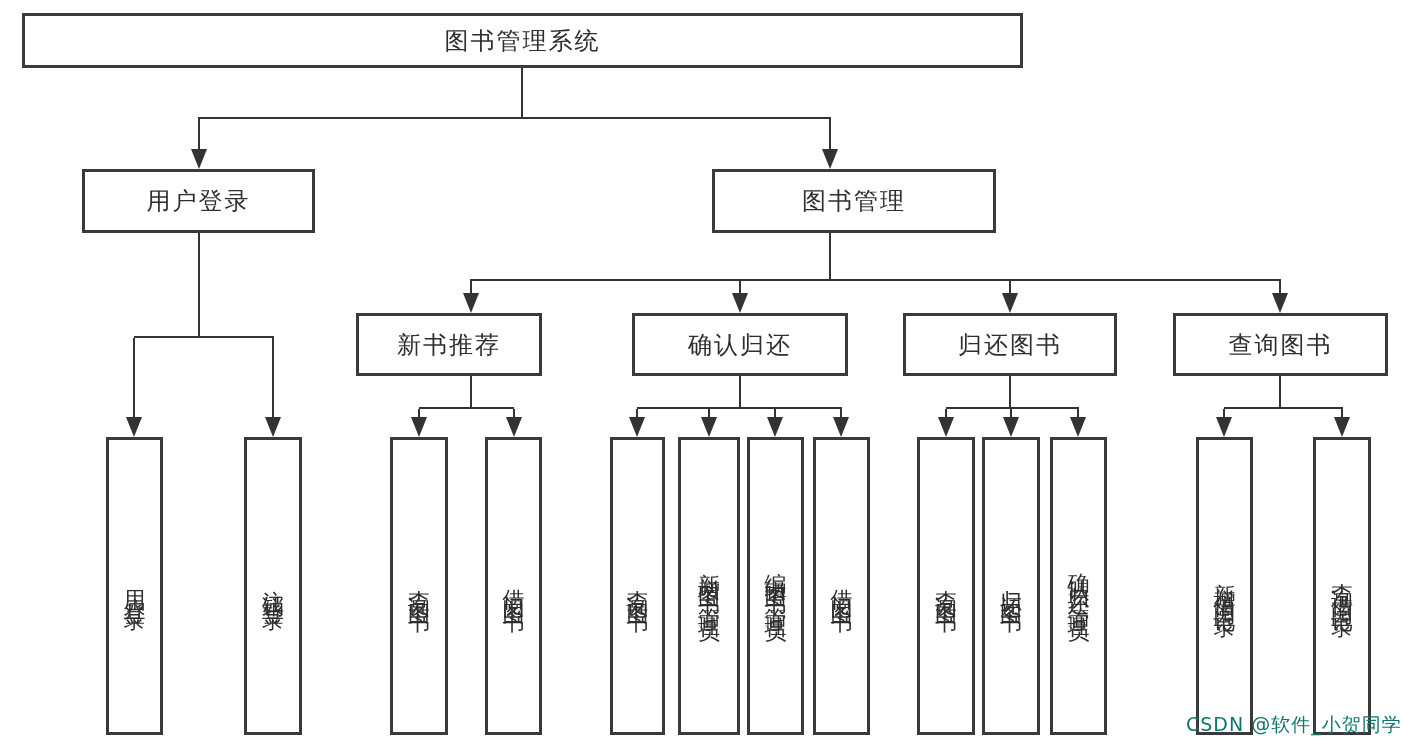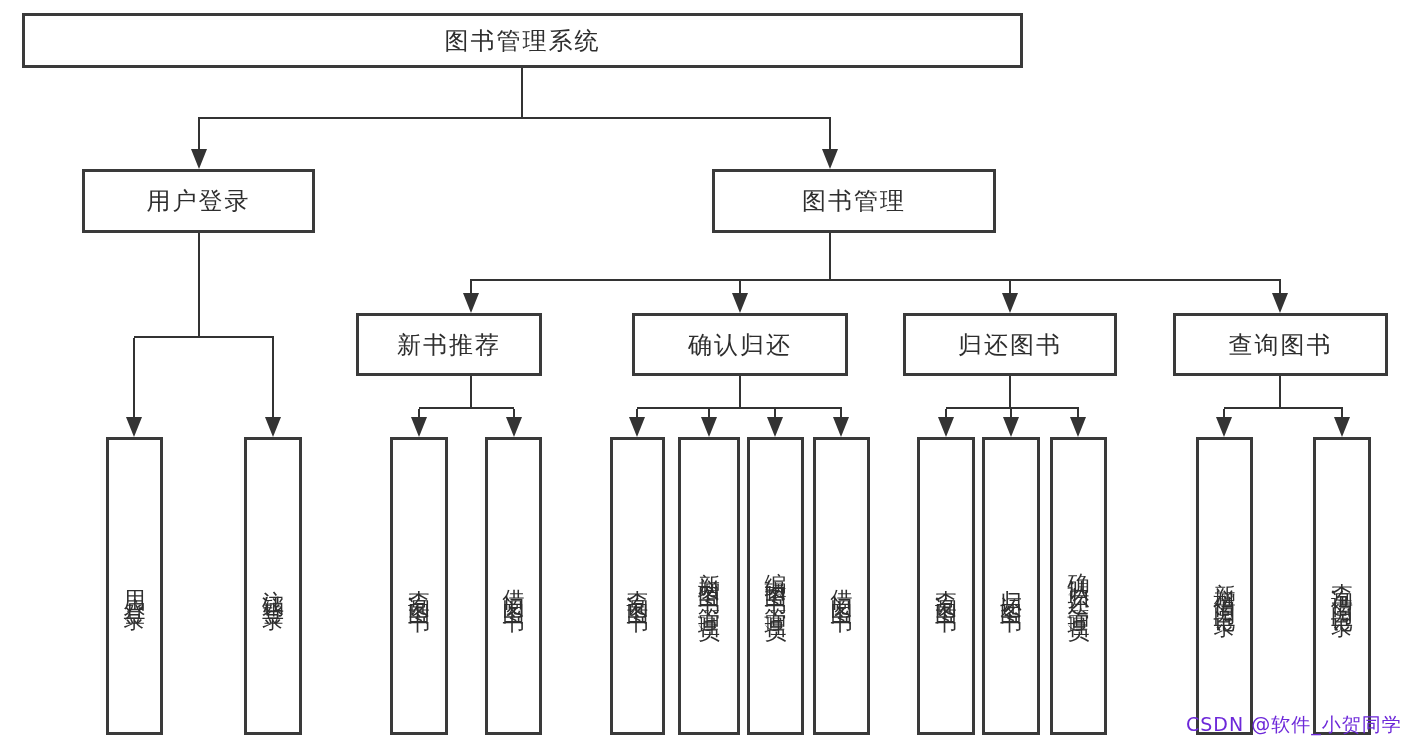--- a/index.html
+++ b/index.html
@@ -16,21 +16,21 @@
   .leaf .vtext{
     writing-mode:vertical-rl;text-orientation:mixed;
     font-size:22px;letter-spacing:7px;line-height:1;white-space:nowrap;
   }
   .vl{position:absolute;width:2px;background:#333333;}
   .hl{position:absolute;height:2px;background:#333333;}
   .ah{position:absolute;width:0;height:0;
       border-left:8px solid transparent;border-right:8px solid transparent;
       border-top:20px solid #333333;}
   .watermark{
-    position:absolute;left:1186px;top:712px;font-size:19px;color:#6d28d9;
+    position:absolute;left:1186px;top:712px;font-size:19px;color:#0f766e;
     letter-spacing:1px;z-index:10;white-space:nowrap;
   }
 </style>
 </head>
 <body>
 
 <div class="canvas">
 
   <div class="node" style="left:22px;top:13px;width:1001px;height:55px;">
     <span>图书管理系统</span>

